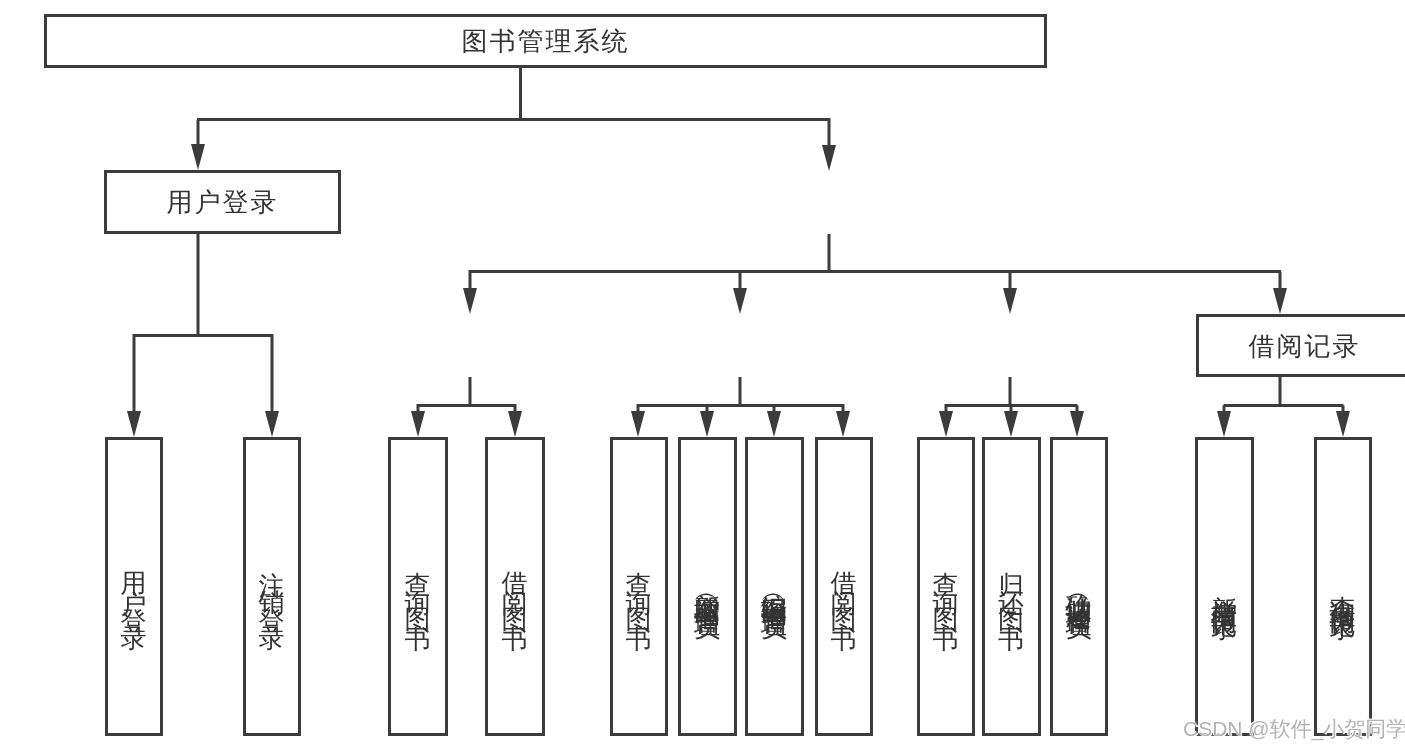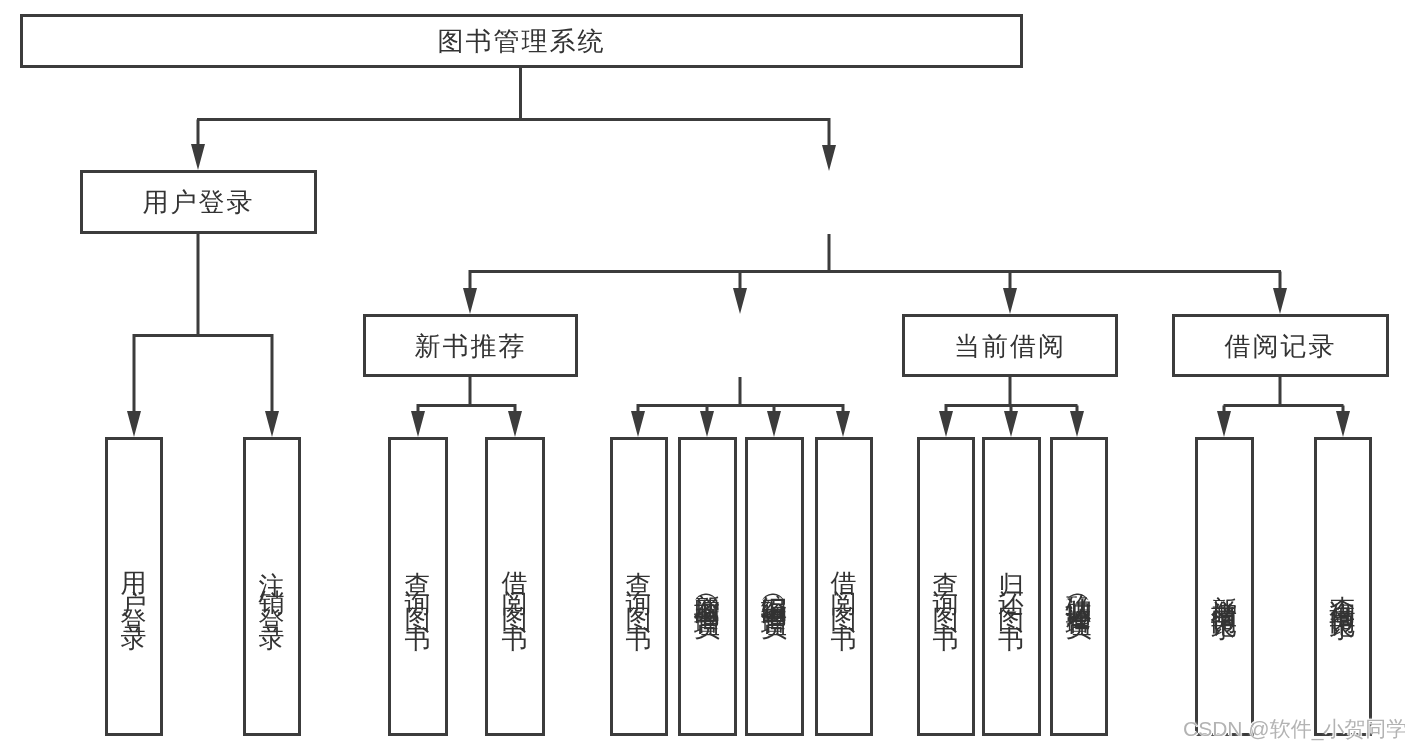--- a/index.html
+++ b/index.html
@@ -26,21 +26,21 @@
     position: absolute;
     border: 3px solid #3c3c3c;
     background: #ffffff;
     display: flex;
     align-items: center;
     justify-content: center;
     color: #333333;
     font-size: 26px;
     line-height: 1;
   }
-  .hbox { letter-spacing: 2px; white-space: nowrap; }
+  .hbox { letter-spacing: 2px; white-space: nowrap; margin-left: 24px; }
   .vbox {
     writing-mode: vertical-rl;
     text-orientation: mixed;
   }
   .ls-wide  { letter-spacing: 18px; }
   .ls-mid   { letter-spacing: 4px; }
   .ls-tight { letter-spacing: 3px; }
 
   .watermark {
     position: absolute;
@@ -86,22 +86,20 @@
     <g>
       <path class="ln" d="M1280 377 V405.5 M1223.5 405.5 H1343.5 M1224 405.5 V414 M1343 405.5 V414"></path>
       <path class="ah" d="M1217 411 H1231 L1224 437 Z M1336 411 H1350 L1343 437 Z"></path>
     </g>
   </svg>
 
   <div class="box hbox" style="left:20px; top:14px; width:1003px; height:54px">图书管理系统</div>
 
   <div class="box hbox" style="left:80px; top:170px; width:237px; height:64px">用户登录</div>
 
-  <div class="box hbox" style="left:363px; top:314px; width:215px; height:63px">新书推荐</div>
-  <div class="box hbox" style="left:902px; top:314px; width:216px; height:63px">当前借阅</div>
   <div class="box hbox" style="left:1172px; top:314px; width:217px; height:63px">借阅记录</div>
 
   <div class="box vbox ls-wide" style="left:105px; top:437px; width:58px; height:299px">用户登录</div>
   <div class="box vbox ls-wide" style="left:243px; top:437px; width:58px; height:299px">注销登录</div>
 
   <div class="box vbox ls-wide" style="left:388px; top:437px; width:60px; height:299px">查询图书</div>
   <div class="box vbox ls-wide" style="left:485px; top:437px; width:60px; height:299px">借阅图书</div>
 
   <div class="box vbox ls-wide" style="left:610px; top:437px; width:58px; height:299px">查询图书</div>
   <div class="box vbox ls-tight" style="left:678px; top:437px; width:59px; height:299px">新增图书（管理员）</div>

